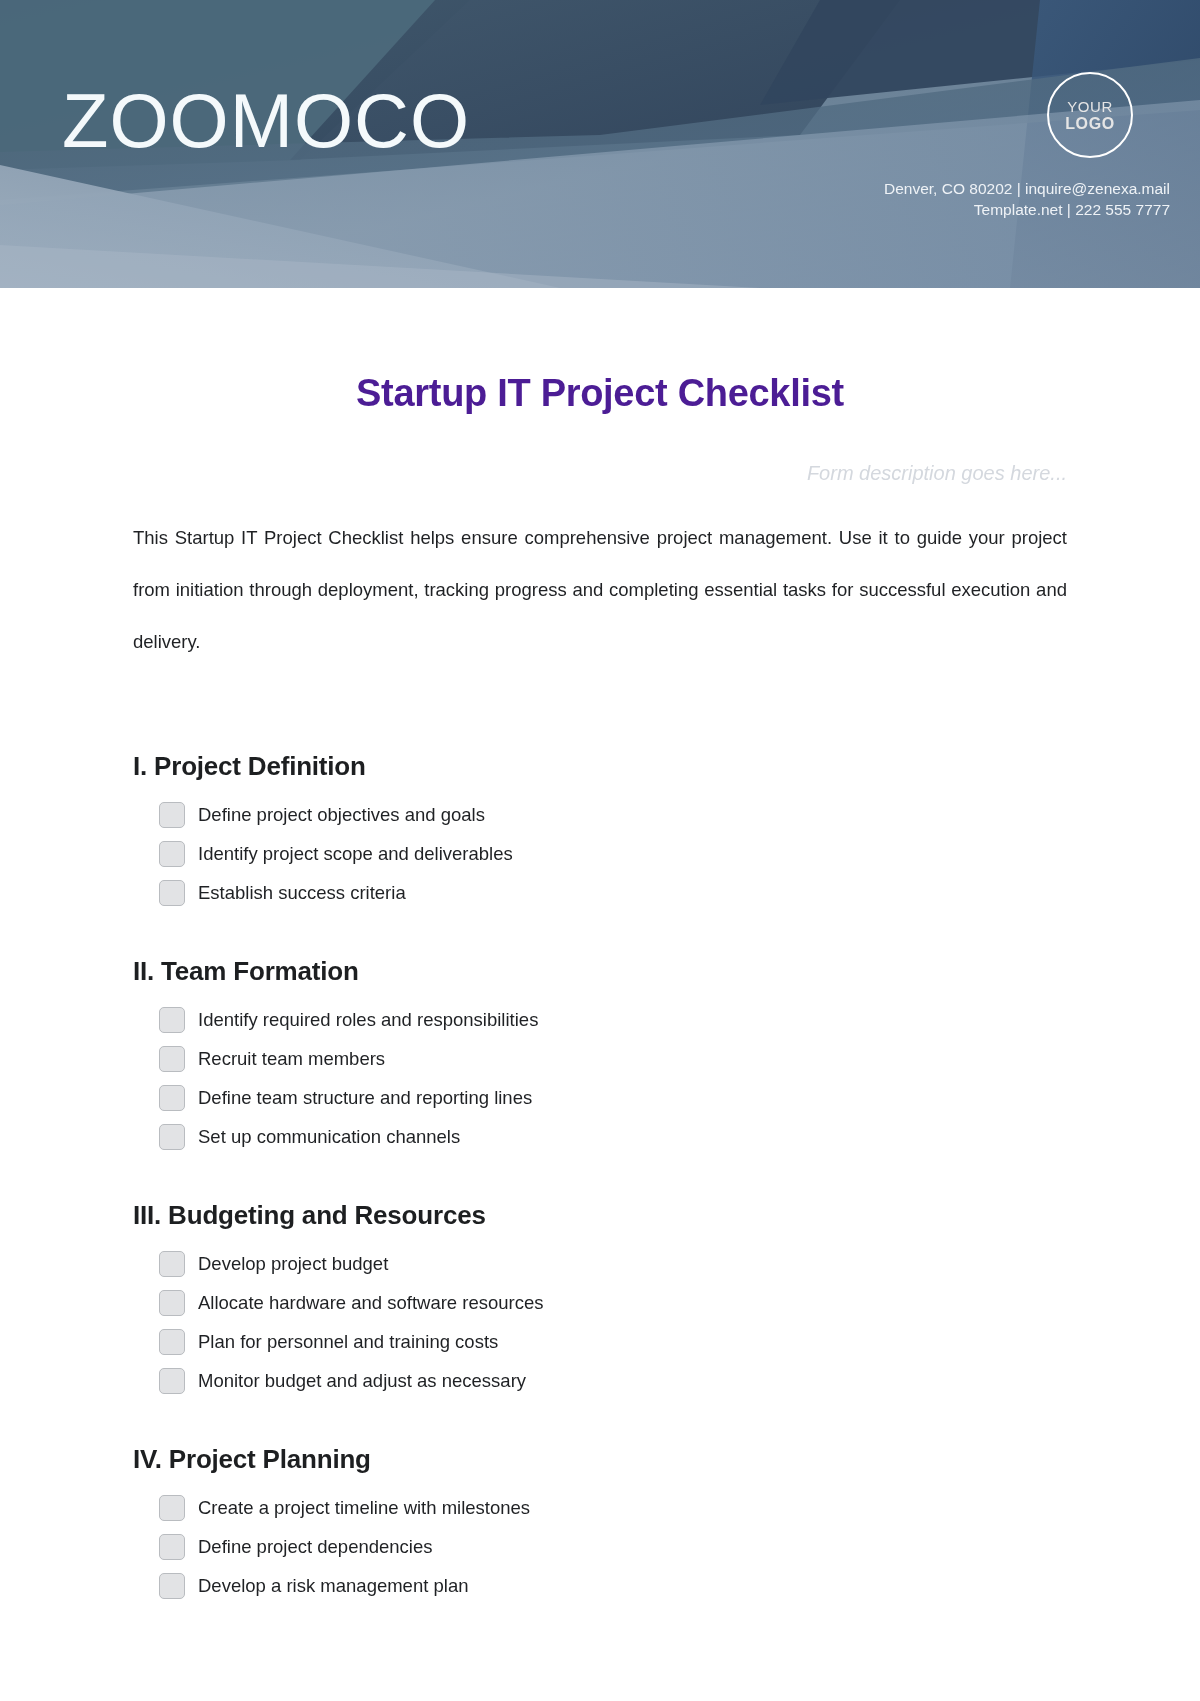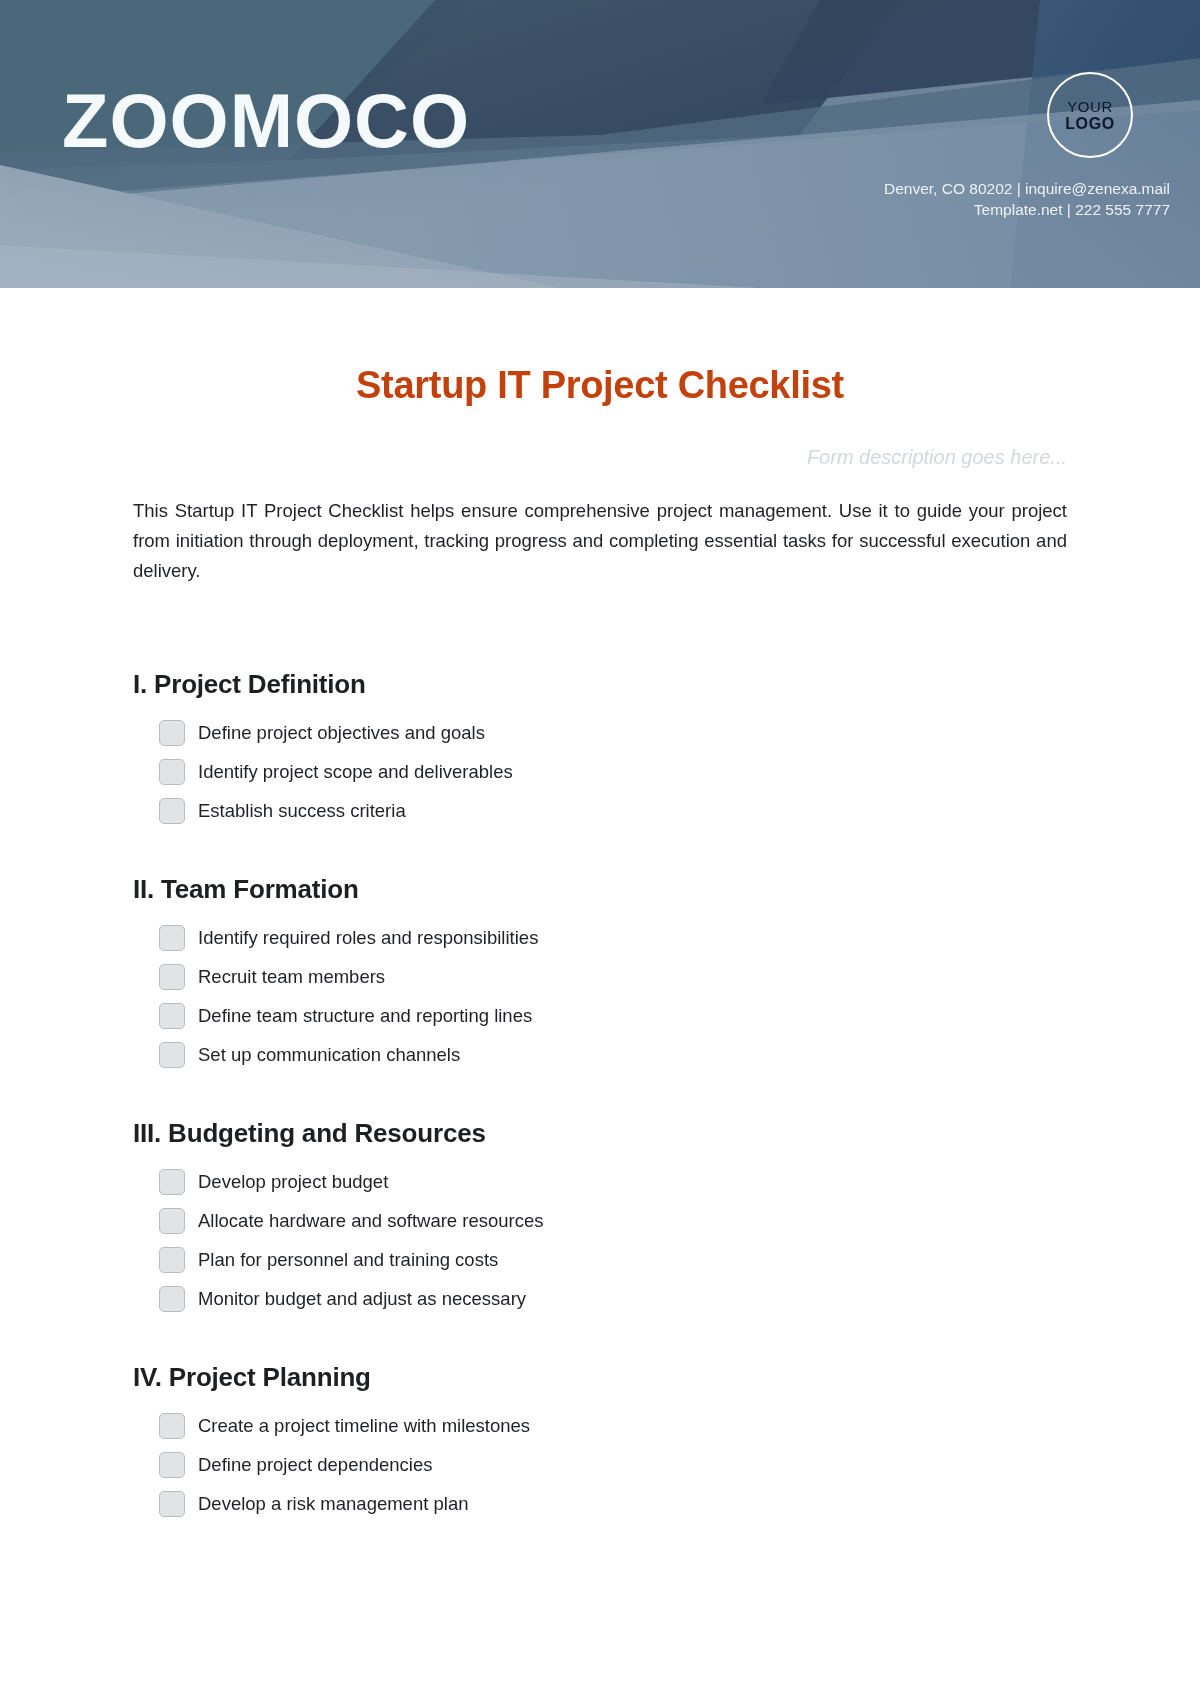--- a/index.html
+++ b/index.html
@@ -36,38 +36,38 @@
     inset: 0;
     width: 1200px;
     height: 288px;
   }
   .wordmark {
     position: absolute;
     left: 62px;
     top: 78px;
     font-size: 76px;
     line-height: 86px;
-    font-weight: bold;
+    font-weight: normal;
     letter-spacing: 1px;
     color: #f4f9fb;
     white-space: nowrap;
   }
   .logo-badge {
     position: absolute;
     right: 67px;
     top: 72px;
     width: 86px;
     height: 86px;
     border: 2.5px solid #ffffff;
     border-radius: 50%;
     display: flex;
     flex-direction: column;
     align-items: center;
     justify-content: center;
-    color: #0f172a;
+    color: #e5e5e5;
     box-sizing: border-box;
   }
   .logo-badge .l1 {
     font-size: 15px;
     line-height: 17px;
     letter-spacing: 0.6px;
     font-weight: 400;
   }
   .logo-badge .l2 {
     font-size: 16px;
@@ -87,43 +87,43 @@
   .contact div { white-space: nowrap; }
 
   
   .page {
     position: relative;
     padding: 0 133px 0 133px;
     box-sizing: border-box;
     width: 1200px;
   }
   .doc-title {
-    margin: 0;
+    margin: 8px;
     padding-top: 75px;
     text-align: center;
     font-size: 38px;
     line-height: 44px;
     font-weight: bold;
     letter-spacing: -0.3px;
-    color: #c2410c;
+    color: #4c1d95;
   }
   .form-desc {
     margin: 0;
     padding-top: 38px;
     font-style: italic;
     font-size: 20px;
     line-height: 24px;
     color: #d4d8de;
     text-align: right;
   }
   .intro {
     margin: 0;
     padding-top: 27px;
     font-size: 18.5px;
-    line-height: 30px;
+    line-height: 52px;
     text-align: justify;
     color: #1f2124;
   }
 
   .sections {
     padding-top: 81px;
   }
   .section { margin-bottom: 0; }
   .section + .section { margin-top: 42px; }
   .section-heading {

